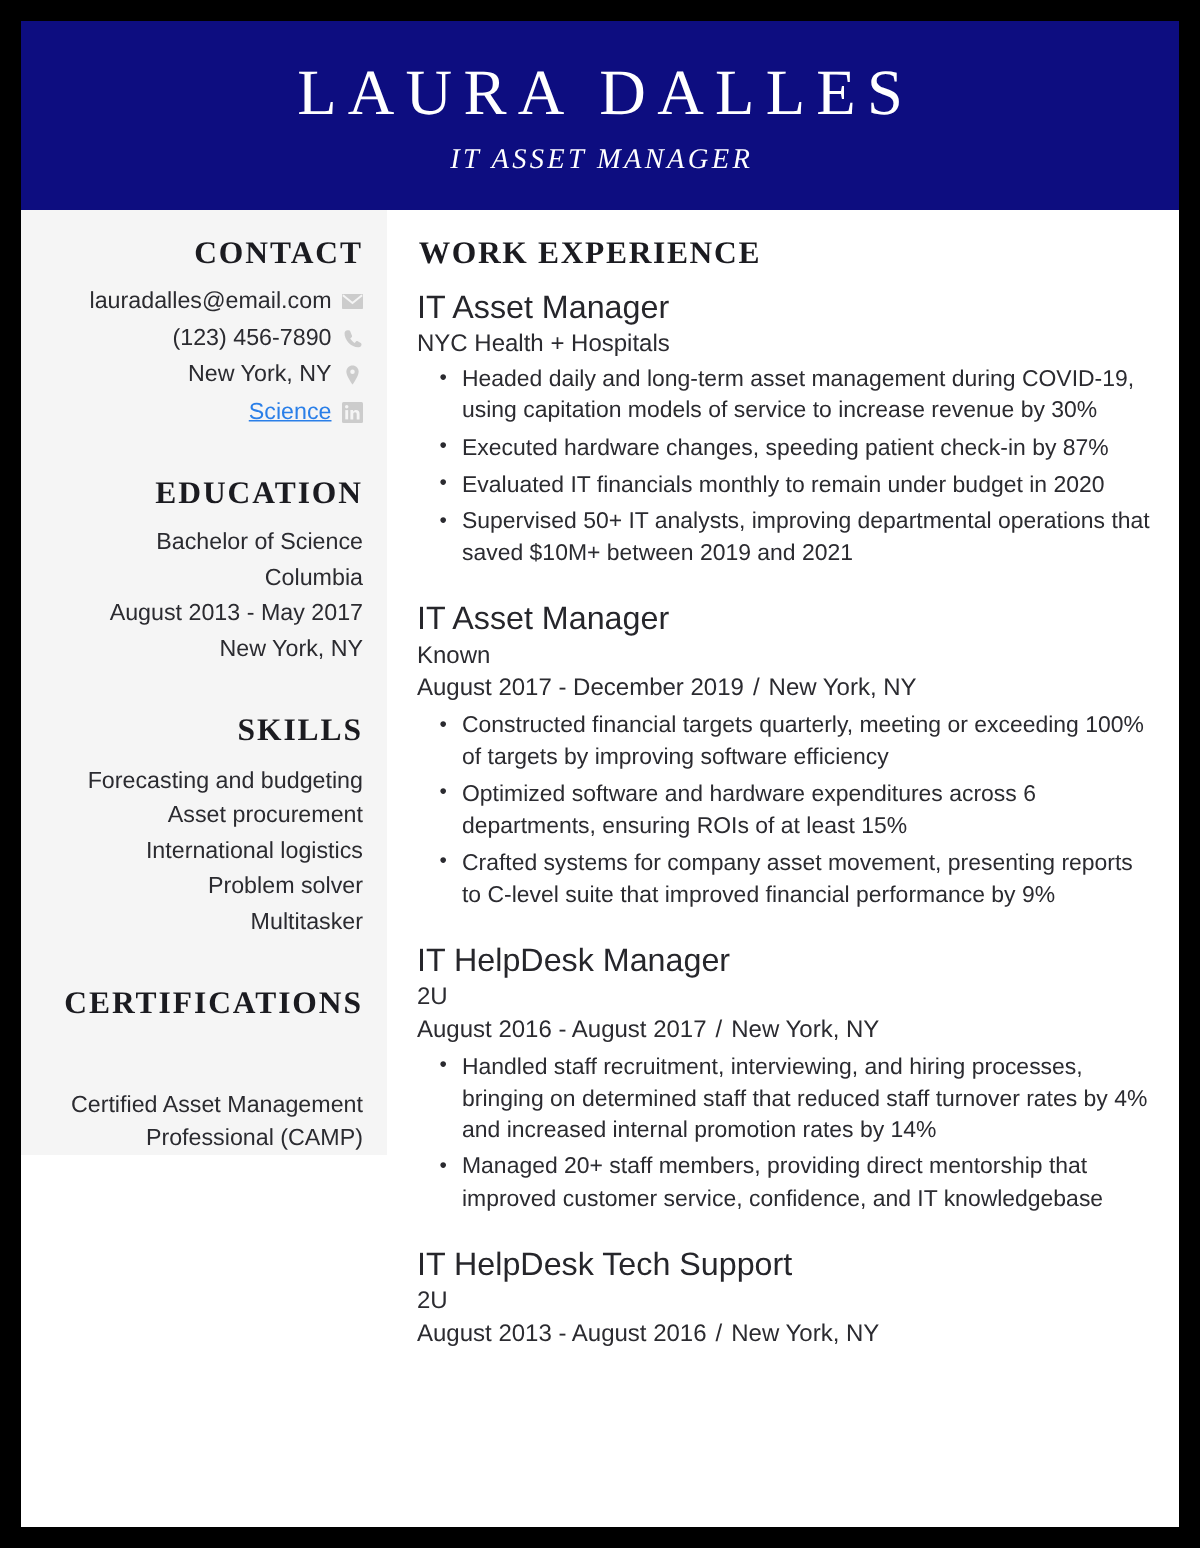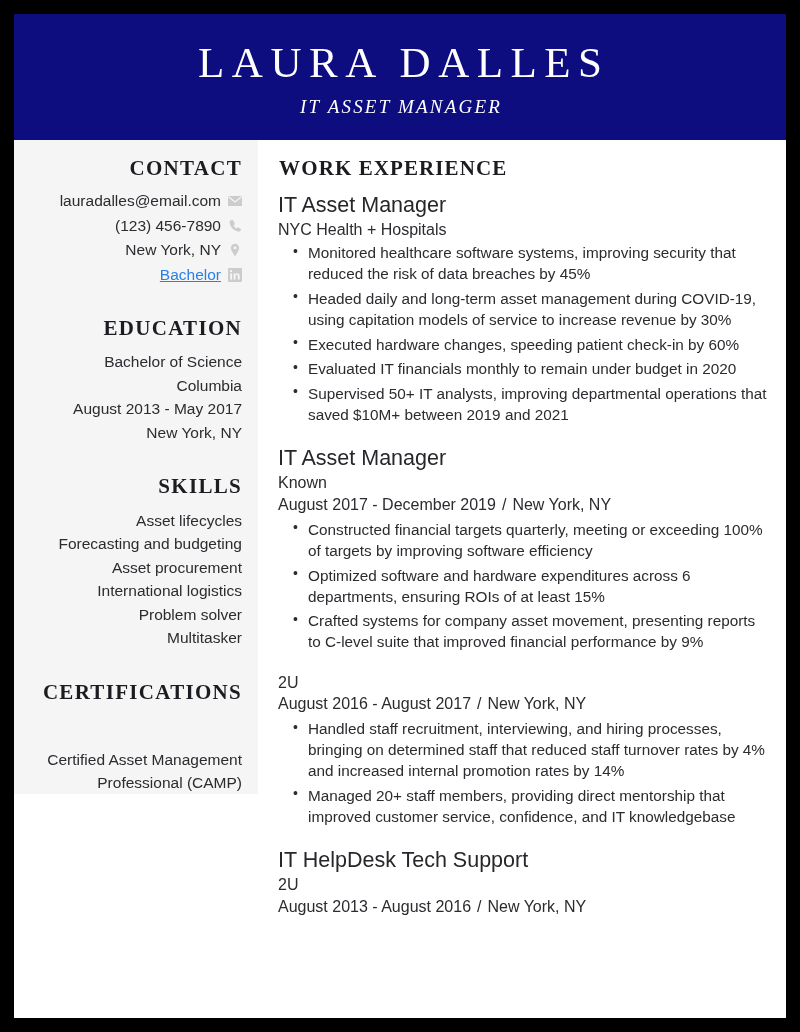--- a/index.html
+++ b/index.html
@@ -241,21 +241,21 @@
             <span class="contact-text">New York, NY</span>
             <span class="cicon">
               <svg width="14" height="14" viewBox="0 0 14 14">
                   <path d="M7 0.7C4.7 0.7 2.9 2.5 2.9 4.8c0 3 4.1 8.5 4.1 8.5s4.1-5.5 4.1-8.5C11.1 2.5 9.3.7 7 .7z" fill="#cccccc"></path>
                   <circle cx="7" cy="4.8" r="1.5" fill="#f5f5f5"></circle>
                 </svg>
             </span>
           </div>
 
           <div class="contact-row">
-            <span class="contact-text link">Bachelor</span>
+            <span class="contact-text link">Science</span>
             <span class="cicon">
               <svg width="14" height="14" viewBox="0 0 14 14">
                   <rect x="0" y="0" width="14" height="14" rx="1" fill="#cccccc"></rect>
                   <rect x="2.2" y="5.4" width="1.9" height="6.2" fill="#f5f5f5"></rect>
                   <circle cx="3.15" cy="3.2" r="1.15" fill="#f5f5f5"></circle>
                   <path d="M5.6 11.6V5.4h1.8v.9c.4-.7 1.1-1.05 2-1.05 1.5 0 2.3.95 2.3 2.75v3.6h-1.9V8.3c0-.95-.35-1.45-1.1-1.45-.8 0-1.2.55-1.2 1.5v3.25z" fill="#f5f5f5"></path>
                 </svg>
             </span>
           </div>
         </div>
@@ -263,21 +263,20 @@
         <div class="side-block">
           <div class="side-head">EDUCATION</div>
           <div class="side-line">Bachelor of Science</div>
           <div class="side-line">Columbia</div>
           <div class="side-line">August 2013 - May 2017</div>
           <div class="side-line">New York, NY</div>
         </div>
 
         <div class="side-block">
           <div class="side-head">SKILLS</div>
-          <div class="side-line">Asset lifecycles</div>
           <div class="side-line">Forecasting and budgeting</div>
           <div class="side-line">Asset procurement</div>
           <div class="side-line">International logistics</div>
           <div class="side-line">Problem solver</div>
           <div class="side-line">Multitasker</div>
         </div>
 
         <div class="side-block">
           <div class="side-head">CERTIFICATIONS</div>
           <div class="side-wrapline">Certified Asset Management Professional (CAMP)</div>
@@ -285,40 +284,40 @@
 
       </div>
 
       <div id="main">
         <div id="work-head">WORK EXPERIENCE</div>
 
         <div class="job">
           <div class="job-title">IT Asset Manager</div>
           <div class="job-company">NYC Health + Hospitals</div>
           <ul class="bullets">
-            <li>Monitored healthcare software systems, improving security that reduced the risk of data breaches by 45%</li>
             <li>Headed daily and long-term asset management during COVID-19, using capitation models of service to increase revenue by 30%</li>
-            <li>Executed hardware changes, speeding patient check-in by 60%</li>
+            <li>Executed hardware changes, speeding patient check-in by 87%</li>
             <li>Evaluated IT financials monthly to remain under budget in 2020</li>
             <li>Supervised 50+ IT analysts, improving departmental operations that saved $10M+ between 2019 and 2021</li>
           </ul>
         </div>
 
         <div class="job">
           <div class="job-title">IT Asset Manager</div>
           <div class="job-company">Known</div>
           <div class="job-meta"><span>August 2017 - December 2019</span><span class="sep">/</span><span>New York, NY</span></div>
           <ul class="bullets">
             <li>Constructed financial targets quarterly, meeting or exceeding 100% of targets by improving software efficiency</li>
             <li>Optimized software and hardware expenditures across 6 departments, ensuring ROIs of at least 15%</li>
             <li>Crafted systems for company asset movement, presenting reports to C-level suite that improved financial performance by 9%</li>
           </ul>
         </div>
 
         <div class="job">
+          <div class="job-title">IT HelpDesk Manager</div>
           <div class="job-company">2U</div>
           <div class="job-meta"><span>August 2016 - August 2017</span><span class="sep">/</span><span>New York, NY</span></div>
           <ul class="bullets">
             <li>Handled staff recruitment, interviewing, and hiring processes, bringing on determined staff that reduced staff turnover rates by 4% and increased internal promotion rates by 14%</li>
             <li>Managed 20+ staff members, providing direct mentorship that improved customer service, confidence, and IT knowledgebase</li>
           </ul>
         </div>
 
         <div class="job">
           <div class="job-title">IT HelpDesk Tech Support</div>

